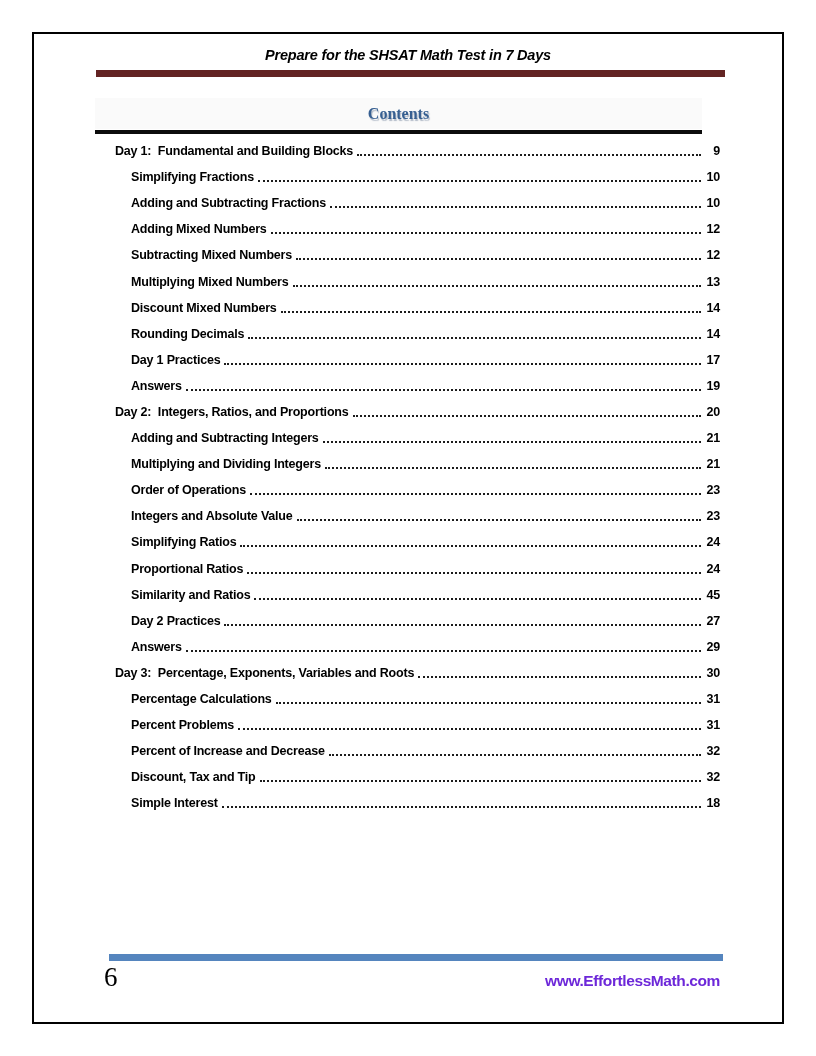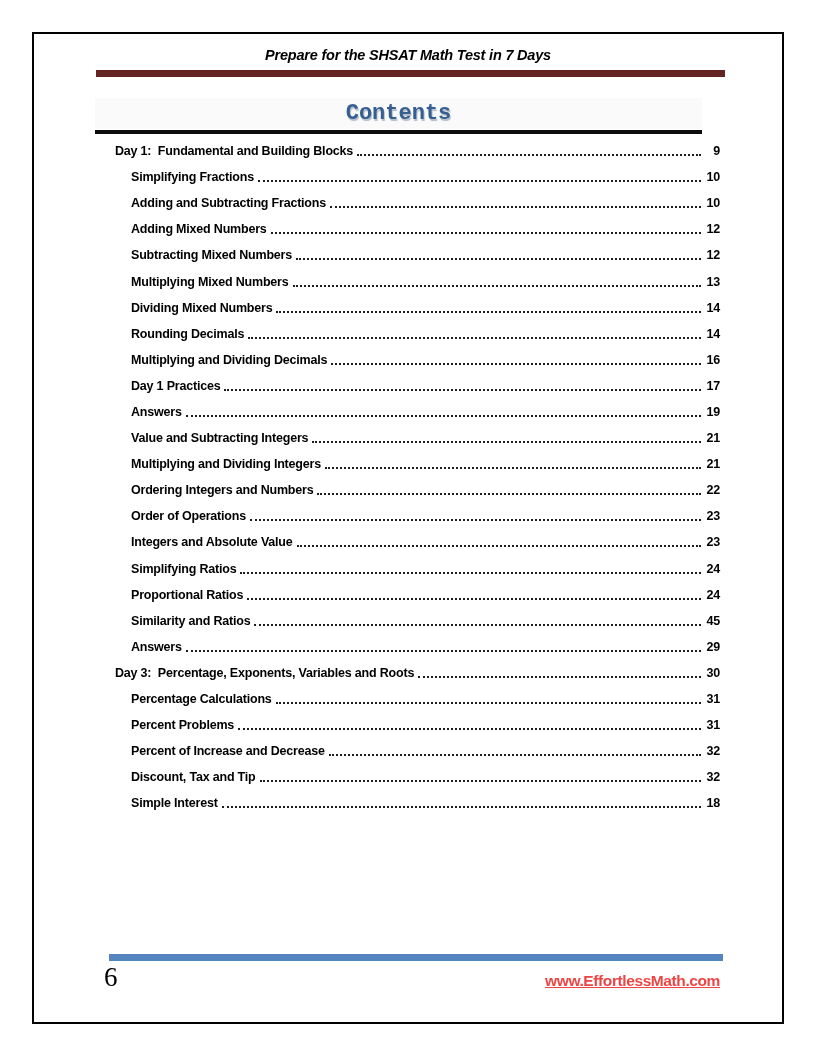--- a/index.html
+++ b/index.html
@@ -50,23 +50,23 @@
     left: 61px;
     top: 64px;
     width: 607px;
     height: 31px;
     background: #fafafa;
     display: flex;
     align-items: center;
     justify-content: center;
   }
   .contents-heading {
-    font-family: Liberation Mono, monospace;
-    font-weight: bold;
-    font-size: 22px;
+    font-family: Liberation Serif, serif;
+    font-weight: bold;
+    font-size: 16px;
     color: var(--heading-blue, #365F91);
     text-shadow: 1px 1.5px 1px rgba(90,110,140,0.45);
   }
   .black-rule {
     position: absolute;
     left: 61px;
     top: 96px;
     width: 607px;
     height: 4px;
     background: #0c0c0c;
@@ -123,22 +123,21 @@
     font-size: 27px;
     color: #000000;
   }
   .website {
     position: absolute;
     right: 62px;
     top: 938px;
     font-size: 15.5px;
     font-weight: bold;
     letter-spacing: -0.4px;
-    color: #ef4444;
-    text-decoration: underline;
+    color: #6d28d9;
   }
 </style>
 </head>
 <body>
 
 <div class="canvas">
   <div class="sheet">
 
     <div class="header-title">Prepare for the SHSAT Math Test in 7 Days</div>
 
@@ -175,60 +174,55 @@
     <span class="toc-label">Subtracting Mixed Numbers</span>
     <span class="toc-dots"></span>
     <span class="toc-page">12</span>
   </div>
         <div class="toc-row level-2">
     <span class="toc-label">Multiplying Mixed Numbers</span>
     <span class="toc-dots"></span>
     <span class="toc-page">13</span>
   </div>
         <div class="toc-row level-2">
-    <span class="toc-label">Dividing Mixed Numbers</span>
+    <span class="toc-label">Discount Mixed Numbers</span>
     <span class="toc-dots"></span>
     <span class="toc-page">14</span>
   </div>
         <div class="toc-row level-2">
     <span class="toc-label">Rounding Decimals</span>
     <span class="toc-dots"></span>
     <span class="toc-page">14</span>
   </div>
         <div class="toc-row level-2">
-    <span class="toc-label">Multiplying and Dividing Decimals</span>
-    <span class="toc-dots"></span>
-    <span class="toc-page">16</span>
-  </div>
-        <div class="toc-row level-2">
     <span class="toc-label">Day 1 Practices</span>
     <span class="toc-dots"></span>
     <span class="toc-page">17</span>
   </div>
         <div class="toc-row level-2">
     <span class="toc-label">Answers</span>
     <span class="toc-dots"></span>
     <span class="toc-page">19</span>
   </div>
-        <div class="toc-row level-2">
-    <span class="toc-label">Value and Subtracting Integers</span>
+        <div class="toc-row level-1">
+    <span class="toc-label">Day 2:  Integers, Ratios, and Proportions</span>
+    <span class="toc-dots"></span>
+    <span class="toc-page">20</span>
+  </div>
+        <div class="toc-row level-2">
+    <span class="toc-label">Adding and Subtracting Integers</span>
     <span class="toc-dots"></span>
     <span class="toc-page">21</span>
   </div>
         <div class="toc-row level-2">
     <span class="toc-label">Multiplying and Dividing Integers</span>
     <span class="toc-dots"></span>
     <span class="toc-page">21</span>
   </div>
         <div class="toc-row level-2">
-    <span class="toc-label">Ordering Integers and Numbers</span>
-    <span class="toc-dots"></span>
-    <span class="toc-page">22</span>
-  </div>
-        <div class="toc-row level-2">
     <span class="toc-label">Order of Operations</span>
     <span class="toc-dots"></span>
     <span class="toc-page">23</span>
   </div>
         <div class="toc-row level-2">
     <span class="toc-label">Integers and Absolute Value</span>
     <span class="toc-dots"></span>
     <span class="toc-page">23</span>
   </div>
         <div class="toc-row level-2">
@@ -238,20 +232,25 @@
   </div>
         <div class="toc-row level-2">
     <span class="toc-label">Proportional Ratios</span>
     <span class="toc-dots"></span>
     <span class="toc-page">24</span>
   </div>
         <div class="toc-row level-2">
     <span class="toc-label">Similarity and Ratios</span>
     <span class="toc-dots"></span>
     <span class="toc-page">45</span>
+  </div>
+        <div class="toc-row level-2">
+    <span class="toc-label">Day 2 Practices</span>
+    <span class="toc-dots"></span>
+    <span class="toc-page">27</span>
   </div>
         <div class="toc-row level-2">
     <span class="toc-label">Answers</span>
     <span class="toc-dots"></span>
     <span class="toc-page">29</span>
   </div>
         <div class="toc-row level-1">
     <span class="toc-label">Day 3:  Percentage, Exponents, Variables and Roots</span>
     <span class="toc-dots"></span>
     <span class="toc-page">30</span>

